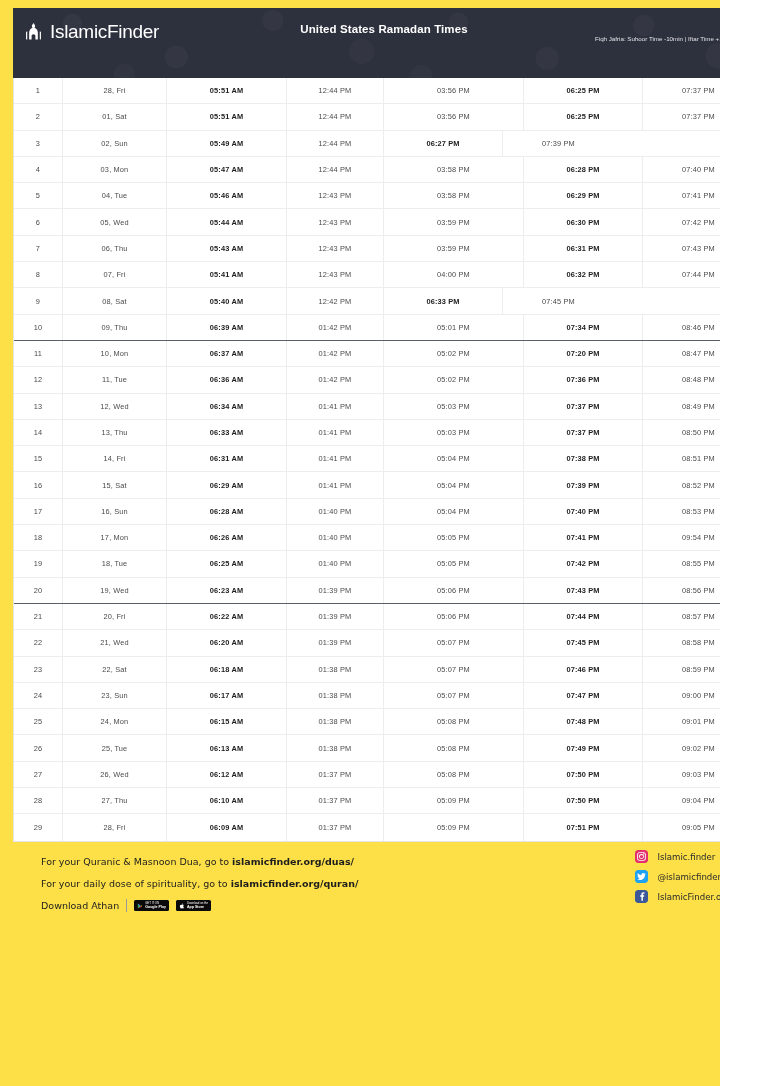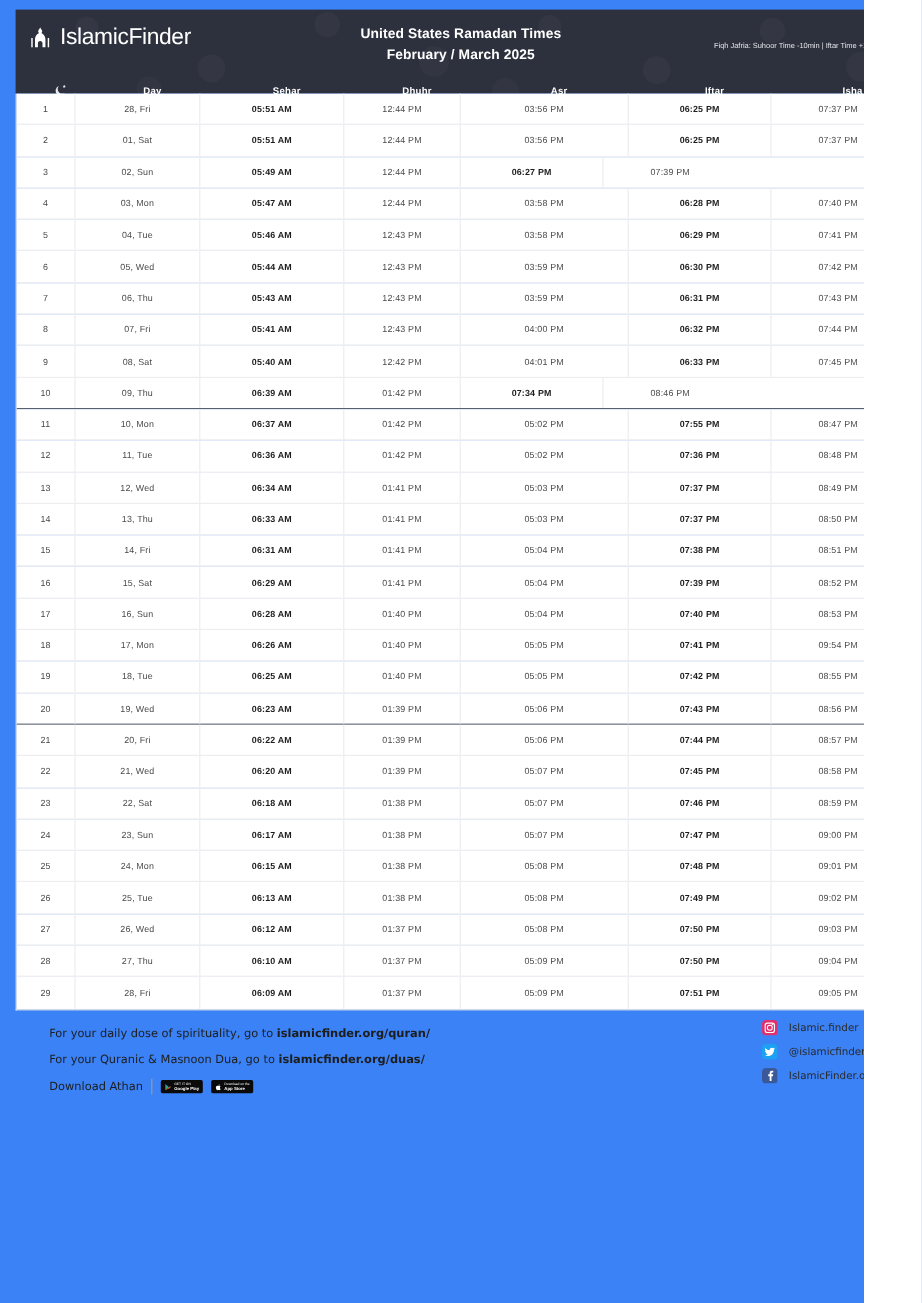--- a/index.html
+++ b/index.html
@@ -6,21 +6,21 @@
   html, body {
     width: 768px;
     height: 1086px;
     background: #ffffff;
     font-family: "Liberation Sans", sans-serif;
   }
   .page {
     position: relative;
     width: 720px;
     height: 1086px;
-    background: #3b82f6;
+    background: #fde047;
     overflow: hidden;
   }
 
   
   .header {
     position: absolute;
     left: 13px;
     top: 8px;
     width: 742px;
     height: 70px;
@@ -223,41 +223,24 @@
           <path fill="#ffffff" d="M12 1.2c-1.1 1.8-2.1 2.8-2.1 4.1 0 .7.4 1.3 1 1.7-2.6 1.3-4.4 3.6-4.4 6.6V22h3.1v-4.3c0-1.3.9-2.3 2.4-2.3s2.4 1 2.4 2.3V22h3.1v-8.4c0-3-1.8-5.3-4.4-6.6.6-.4 1-1 1-1.7 0-1.3-1-2.3-2.1-4.1z"></path>
           <rect x="2.6" y="12.2" width="1.5" height="9.8" fill="#ffffff"></rect>
           <rect x="19.9" y="12.2" width="1.5" height="9.8" fill="#ffffff"></rect>
         </svg>
       </span>
       <span class="brand-text">IslamicFinder</span>
     </div>
 
     <div class="header-title">
       <div>United States  Ramadan Times</div>
-      <div>February / March 2025</div>
     </div>
 
     <div class="header-note">Fiqh Jafria: Suhoor Time -10min | Iftar Time +10min</div>
 
-    <div class="colhead">
-      <div class="cell c0">
-        <span>
-          <svg class="moon-icon" viewBox="0 0 24 24" aria-hidden="true">
-            <path fill="#e8e9ee" d="M16.8 16.6A7.2 7.2 0 0 1 9.3 5.1a7.6 7.6 0 1 0 9.3 10.8 7.2 7.2 0 0 1-1.8.7z"></path>
-            <path fill="#e8e9ee" d="M17.6 3.1l.72 1.6 1.75.2-1.3 1.19.35 1.73-1.52-.87-1.52.87.35-1.73-1.3-1.19 1.75-.2z"></path>
-          </svg>
-        </span>
-      </div>
-      <div class="cell c1">Day</div>
-      <div class="cell c2">Sehar</div>
-      <div class="cell c3">Dhuhr</div>
-      <div class="cell c4">Asr</div>
-      <div class="cell c5">Iftar</div>
-      <div class="cell c6">Isha</div>
-    </div>
   </div>
 
   <div class="table" id="table-body">
       <div class="row">
         <div class="cell c0">1</div>
         <div class="cell c1">28, Fri</div>
         <div class="cell c2 bold">05:51 AM</div>
         <div class="cell c3">12:44 PM</div>
         <div class="cell c4">03:56 PM</div>
         <div class="cell c5 bold">06:25 PM</div>
@@ -323,39 +306,39 @@
         <div class="cell c3">12:43 PM</div>
         <div class="cell c4">04:00 PM</div>
         <div class="cell c5 bold">06:32 PM</div>
         <div class="cell c6">07:44 PM</div>
       </div>
       <div class="row">
         <div class="cell c0">9</div>
         <div class="cell c1">08, Sat</div>
         <div class="cell c2 bold">05:40 AM</div>
         <div class="cell c3">12:42 PM</div>
-        <div class="cell c4">04:01 PM</div>
         <div class="cell c5 bold">06:33 PM</div>
         <div class="cell c6">07:45 PM</div>
       </div>
       <div class="row week-end">
         <div class="cell c0">10</div>
         <div class="cell c1">09, Thu</div>
         <div class="cell c2 bold">06:39 AM</div>
         <div class="cell c3">01:42 PM</div>
+        <div class="cell c4">05:01 PM</div>
         <div class="cell c5 bold">07:34 PM</div>
         <div class="cell c6">08:46 PM</div>
       </div>
       <div class="row">
         <div class="cell c0">11</div>
         <div class="cell c1">10, Mon</div>
         <div class="cell c2 bold">06:37 AM</div>
         <div class="cell c3">01:42 PM</div>
         <div class="cell c4">05:02 PM</div>
-        <div class="cell c5 bold">07:55 PM</div>
+        <div class="cell c5 bold">07:20 PM</div>
         <div class="cell c6">08:47 PM</div>
       </div>
       <div class="row">
         <div class="cell c0">12</div>
         <div class="cell c1">11, Tue</div>
         <div class="cell c2 bold">06:36 AM</div>
         <div class="cell c3">01:42 PM</div>
         <div class="cell c4">05:02 PM</div>
         <div class="cell c5 bold">07:36 PM</div>
         <div class="cell c6">08:48 PM</div>
@@ -512,24 +495,24 @@
         <div class="cell c4">05:09 PM</div>
         <div class="cell c5 bold">07:51 PM</div>
         <div class="cell c6">09:05 PM</div>
       </div>
     </div>
 
   <div class="footer">
 
     <div class="foot-left">
       <div class="foot-line">
+        <span>For your Quranic &amp; Masnoon Dua, go to </span><span class="strong">islamicfinder.org/duas/</span>
+      </div>
+      <div class="foot-line">
         <span>For your daily dose of spirituality, go to </span><span class="strong">islamicfinder.org/quran/</span>
-      </div>
-      <div class="foot-line">
-        <span>For your Quranic &amp; Masnoon Dua, go to </span><span class="strong">islamicfinder.org/duas/</span>
       </div>
       <div class="foot-download">
         <span class="lbl"><span>Download </span><b>Athan</b></span>
         <span class="vbar"></span>
         <span class="store-badge">
           <span>
             <svg class="glyph" viewBox="0 0 24 24" aria-hidden="true">
               <path fill="#34a853" d="M3 2l12 10L3 22z"></path>
               <path fill="#fbbc04" d="M15 12l5-3v6z"></path>
               <path fill="#ea4335" d="M3 22l12-10 5 3z"></path>

